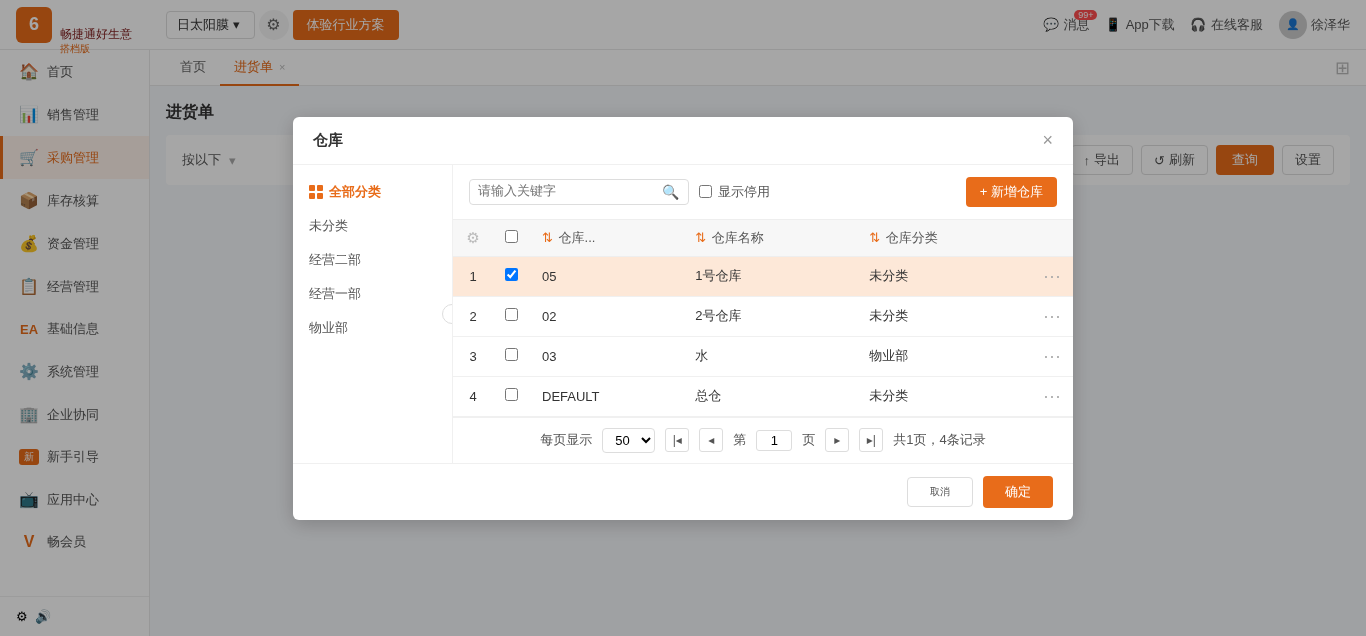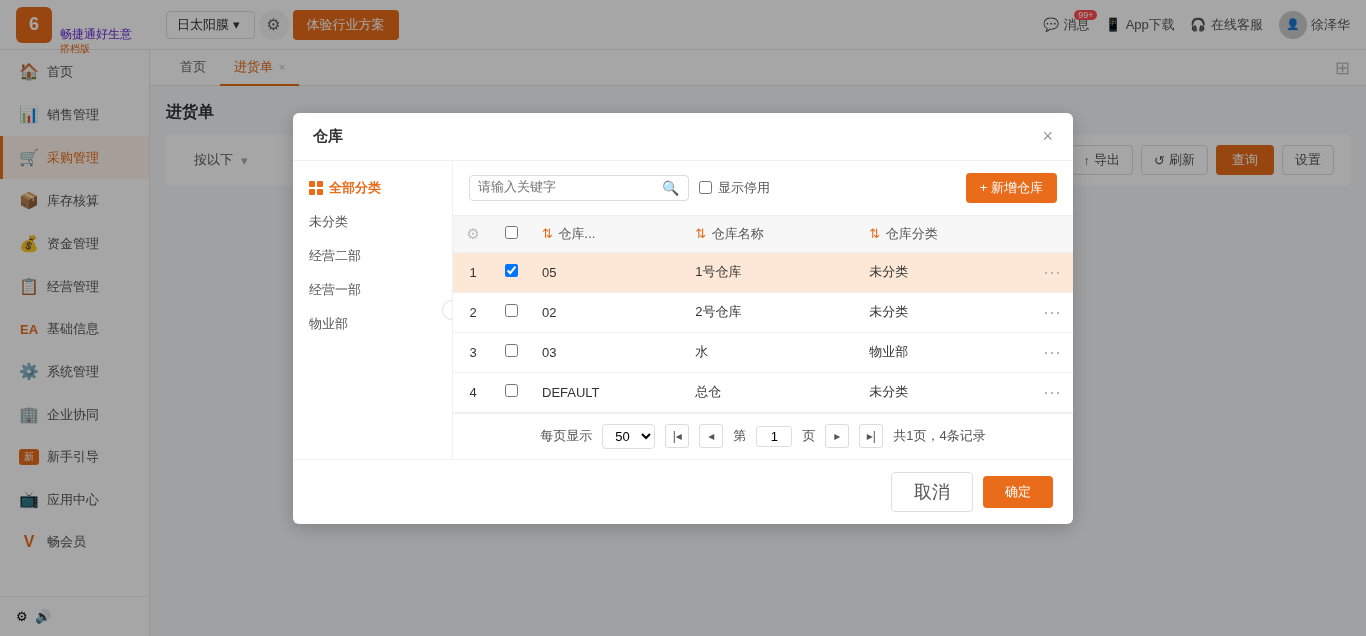--- a/index.html
+++ b/index.html
@@ -28,21 +28,21 @@
       border-radius: 6px;
       display: flex;
       align-items: center;
       justify-content: center;
       color: #fff;
       font-size: 18px;
       font-weight: bold;
       margin-right: 8px;
       flex-shrink: 0;
     }
-    .logo-text { font-size: 12px; color: #6d28d9; line-height: 1.3; margin-top: 34px; }
+    .logo-text { font-size: 12px; color: #7f1d1d; line-height: 1.3; margin-top: 34px; }
     .logo-sub { font-size: 10px; color: #e86c1a; }
     .header-middle {
       flex: 1;
       display: flex;
       align-items: center;
       gap: 4px;
     }
     .store-selector {
       display: flex;
       align-items: center;
@@ -184,21 +184,21 @@
     }
     .toolbar {
       background: #fff;
       padding: 10px 16px;
       display: flex;
       align-items: center;
       gap: 8px;
       margin-bottom: 12px;
       border-radius: 4px;
     }
-    .toolbar-label { font-size: 13px; color: #555; margin-left: 12px; }
+    .toolbar-label { font-size: 13px; color: #555; }
     .toolbar-right { margin-left: auto; display: flex; gap: 8px; }
     .btn-default {
       border: 1px solid #ddd;
       background: #fff;
       border-radius: 4px;
       padding: 5px 12px;
       font-size: 13px;
       cursor: pointer;
       color: #555;
     }
@@ -448,21 +448,21 @@
       display: flex;
       align-items: center;
       justify-content: flex-end;
       gap: 10px;
     }
     .btn-cancel {
       border: 1px solid #ddd;
       background: #fff;
       border-radius: 4px;
       padding: 7px 22px;
-      font-size: 18px;
+      font-size: 10px;
       cursor: pointer;
       color: #555;
     }
     .btn-confirm {
       border: none;
       background: #e86c1a;
       border-radius: 4px;
       padding: 7px 22px;
       font-size: 13px;
       cursor: pointer;

